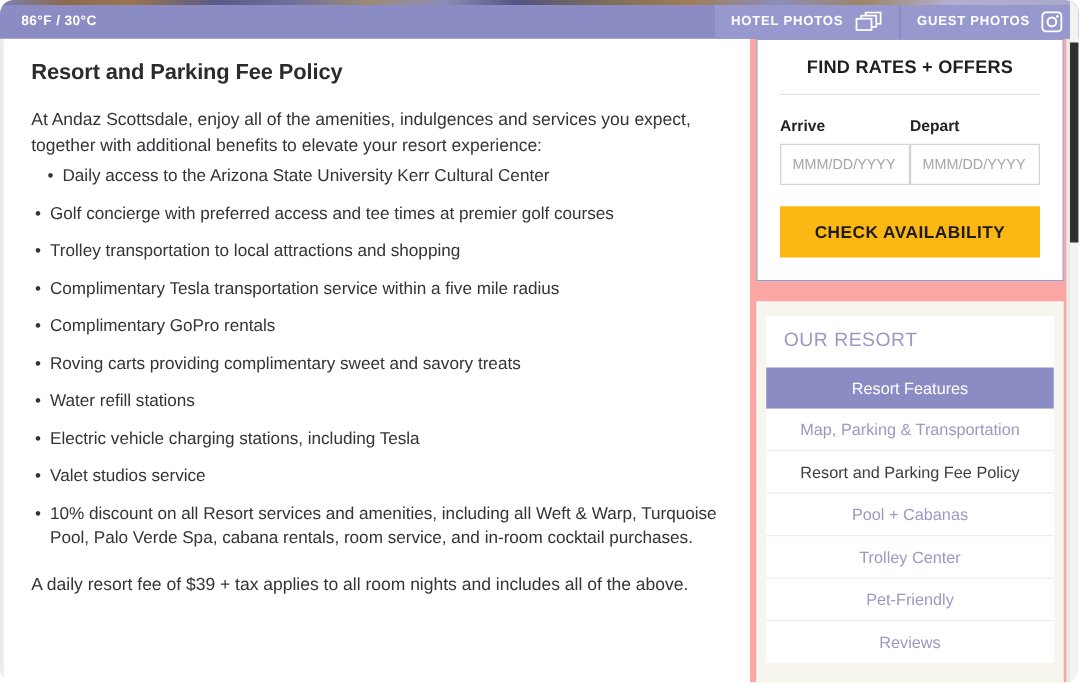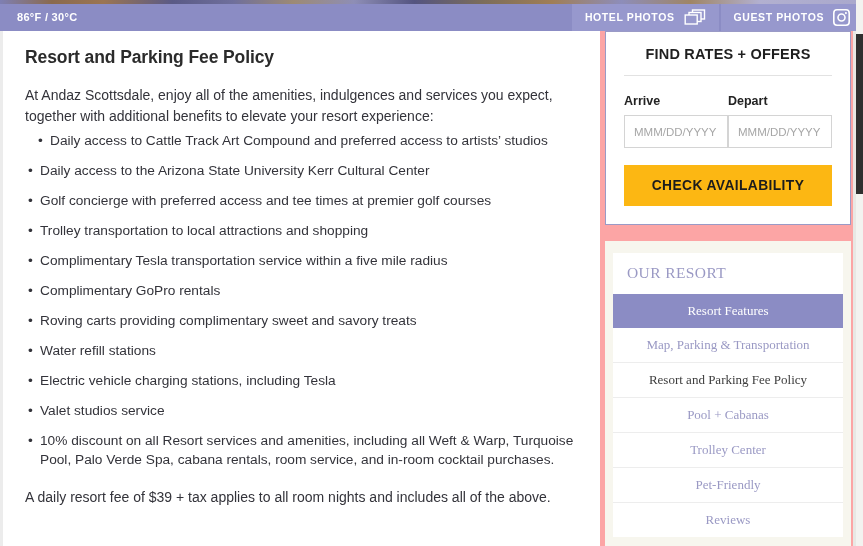--- a/index.html
+++ b/index.html
@@ -11,20 +11,21 @@
     background: #ffffff;
     font-family: "Liberation Sans", sans-serif;
   }
 
   #page {
     position: relative;
     width: 863px;
     height: 546px;
     background: #ffffff;
     overflow: hidden;
+    border-radius: 11px;
   }
 
   
   .photo-sliver {
     position: absolute;
     top: 0; left: 0;
     width: 863px; height: 4px;
     background: linear-gradient(90deg,
       #7e7fb3 0%, #8a6a4e 6%, #9b7552 12%, #5a5a86 20%,
       #6f6f9c 27%, #9d8a74 34%, #8e8eb6 41%, #545480 48%,
@@ -181,21 +182,21 @@
     letter-spacing: 0.4px;
     cursor: pointer;
   }
 
   
   .nav-panel {
     margin: 16px 5px 0 5px;
     background: #f7f6ee;
     padding: 12px 8px 26px 8px;
   }
-  .nav-inner { background: #ffffff; font-family: Liberation Serif, serif; }
+  .nav-inner { background: #ffffff; }
   .nav-heading {
     font-size: 15.5px;
     color: #9a99c4;
     letter-spacing: 0.4px;
     padding: 11px 14px 12px 14px;
     background: #ffffff;
   }
   .nav-item {
     display: block;
     font-size: 13px;
@@ -276,21 +277,20 @@
         </span>
       </div>
 
     </div>
   </div>
 
   <div class="content">
     <h1 class="page-title">Resort and Parking Fee Policy</h1>
     <p class="intro">At Andaz Scottsdale, enjoy all of the amenities, indulgences and services you expect, together with additional benefits to elevate your resort experience:</p>
     <ul class="bullets">
-      <li>Daily access to Cattle Track Art Compound and preferred access to artists’ studios</li>
       <li>Daily access to the Arizona State University Kerr Cultural Center</li>
       <li>Golf concierge with preferred access and tee times at premier golf courses</li>
       <li>Trolley transportation to local attractions and shopping</li>
       <li>Complimentary Tesla transportation service within a five mile radius</li>
       <li>Complimentary GoPro rentals</li>
       <li>Roving carts providing complimentary sweet and savory treats</li>
       <li>Water refill stations</li>
       <li>Electric vehicle charging stations, including Tesla</li>
       <li>Valet studios service</li>
       <li>10% discount on all Resort services and amenities, including all Weft &amp; Warp, Turquoise Pool, Palo Verde Spa, cabana rentals, room service, and in-room cocktail purchases.</li>

